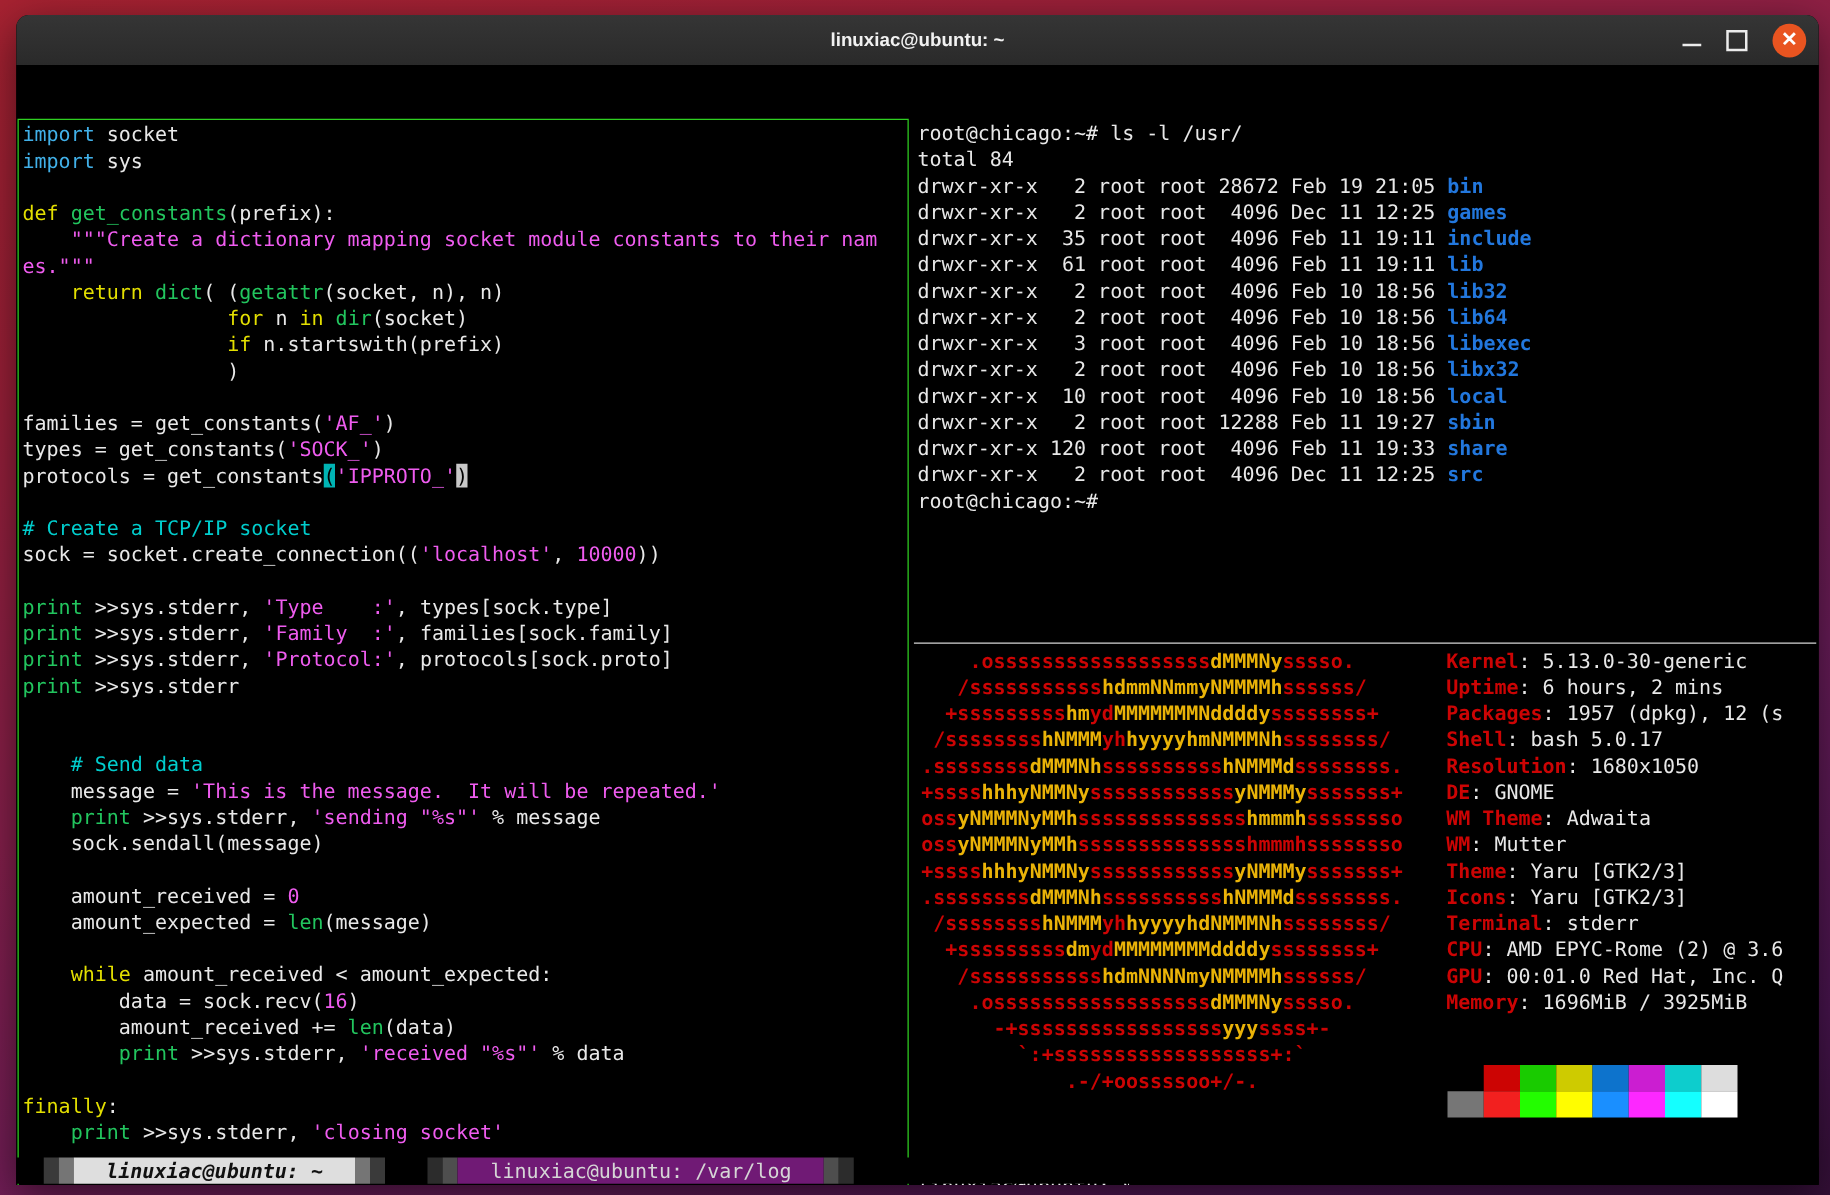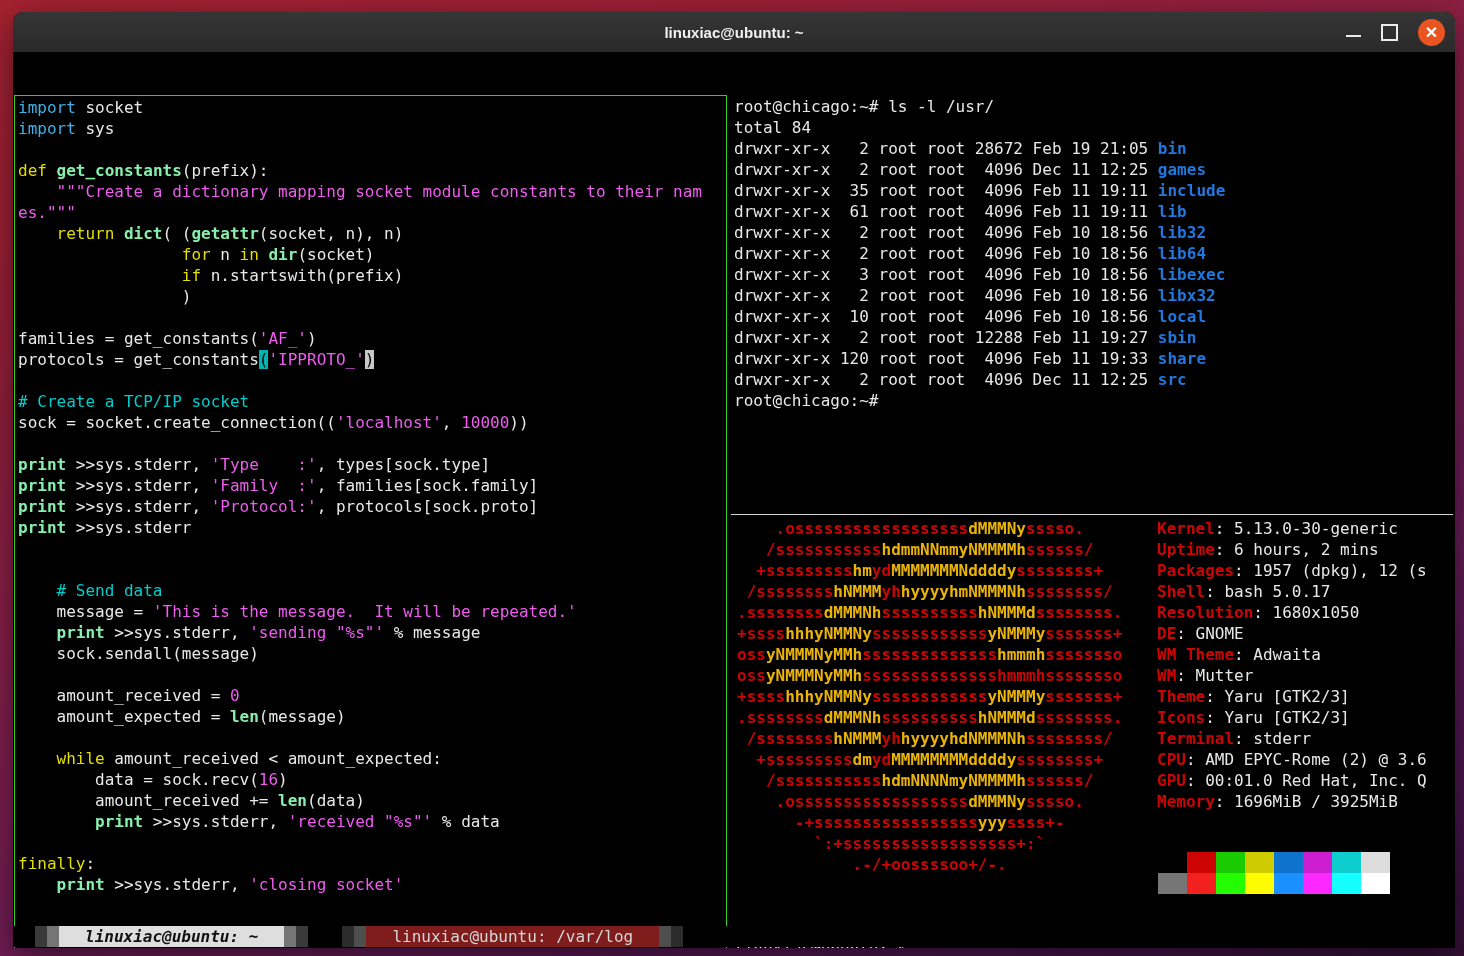--- a/index.html
+++ b/index.html
@@ -24,21 +24,21 @@
   .btn-close{
     width:27px;height:27px;border-radius:50%;background:#e95420;color:#fff;
     font:bold 16px/27px "Liberation Sans",sans-serif;text-align:center;cursor:pointer
   }
   .content{position:relative;height:896px;background:#000;font:16px/21px "DejaVu Sans Mono",monospace}
   .ln{height:21px;white-space:pre}
   
   .t{color:#e8e8e8}
   .k{color:#e3df00}
   .p{color:#41b0e8}
-  .f{color:#86efac;font-weight:bold}
+  .f{color:#22c55e;font-weight:normal}
   .s{color:#ef5cef}
   .n{color:#ef5cef}
   .c{color:#00cdcd}
   .C{background:#c8c8c8;color:#000}
   .M{background:#00b4b4;color:#000}
   .dir{color:#2277dd;font-weight:bold}
   .r{color:#cc0404;font-weight:bold}
   .w{color:#eab308;font-weight:bold}
   .nfl{color:#cc0404;font-weight:bold}
 
@@ -66,21 +66,21 @@
   .tab{display:flex;cursor:pointer}
   .tab.first{margin-left:22px}
   .tab.second{margin-left:34px}
   .fade{width:12px;height:21px}
   .tab.active .f1{background:#3a3a3a}
   .tab.active .f2{background:#757575}
   .tab.inactive .f1{background:#2c2c2c}
   .tab.inactive .f2{background:#4e4e4e}
   .tab-label{padding:0 26px;white-space:pre;font:16px/21px "DejaVu Sans Mono",monospace}
   .tab.active .tab-label{background:#dedede;color:#111;font-weight:bold;font-style:italic}
-  .tab.inactive .tab-label{background:#7f1d1d;color:#d6d6d6}
+  .tab.inactive .tab-label{background:#701a75;color:#d6d6d6}
 </style>
 </head>
 <body>
 
 <div class="window">
   <div class="titlebar">
     <span>linuxiac@ubuntu: ~</span>
     <div class="controls">
       <div class="btn-min"></div>
       <div class="btn-max"></div>
@@ -97,20 +97,21 @@
           <div class="ln">&nbsp;</div>
           <div class="ln"><span class="k">def</span><span class="t"> </span><span class="f">get_constants</span><span class="t">(prefix):</span></div>
           <div class="ln"><span class="t">    </span><span class="s">"""Create a dictionary mapping socket module constants to their nam</span></div>
           <div class="ln"><span class="s">es."""</span></div>
           <div class="ln"><span class="t">    </span><span class="k">return</span><span class="t"> </span><span class="f">dict</span><span class="t">( (</span><span class="f">getattr</span><span class="t">(socket, n), n)</span></div>
           <div class="ln"><span class="t">                 </span><span class="k">for</span><span class="t"> n </span><span class="k">in</span><span class="t"> </span><span class="f">dir</span><span class="t">(socket)</span></div>
           <div class="ln"><span class="t">                 </span><span class="k">if</span><span class="t"> n.startswith(prefix)</span></div>
           <div class="ln"><span class="t">                 )</span></div>
           <div class="ln">&nbsp;</div>
           <div class="ln"><span class="t">families = get_constants(</span><span class="s">'AF_'</span><span class="t">)</span></div>
+          <div class="ln"><span class="t">types = get_constants(</span><span class="s">'SOCK_'</span><span class="t">)</span></div>
           <div class="ln"><span class="t">protocols = get_constants</span><span class="M">(</span><span class="s">'IPPROTO_'</span><span class="C">)</span></div>
           <div class="ln">&nbsp;</div>
           <div class="ln"><span class="c"># Create a TCP/IP socket</span></div>
           <div class="ln"><span class="t">sock = socket.create_connection((</span><span class="s">'localhost'</span><span class="t">, </span><span class="n">10000</span><span class="t">))</span></div>
           <div class="ln">&nbsp;</div>
           <div class="ln"><span class="f">print</span><span class="t"> &gt;&gt;sys.stderr, </span><span class="s">'Type    :'</span><span class="t">, types[sock.type]</span></div>
           <div class="ln"><span class="f">print</span><span class="t"> &gt;&gt;sys.stderr, </span><span class="s">'Family  :'</span><span class="t">, families[sock.family]</span></div>
           <div class="ln"><span class="f">print</span><span class="t"> &gt;&gt;sys.stderr, </span><span class="s">'Protocol:'</span><span class="t">, protocols[sock.proto]</span></div>
           <div class="ln"><span class="f">print</span><span class="t"> &gt;&gt;sys.stderr</span></div>
           <div class="ln">&nbsp;</div>

